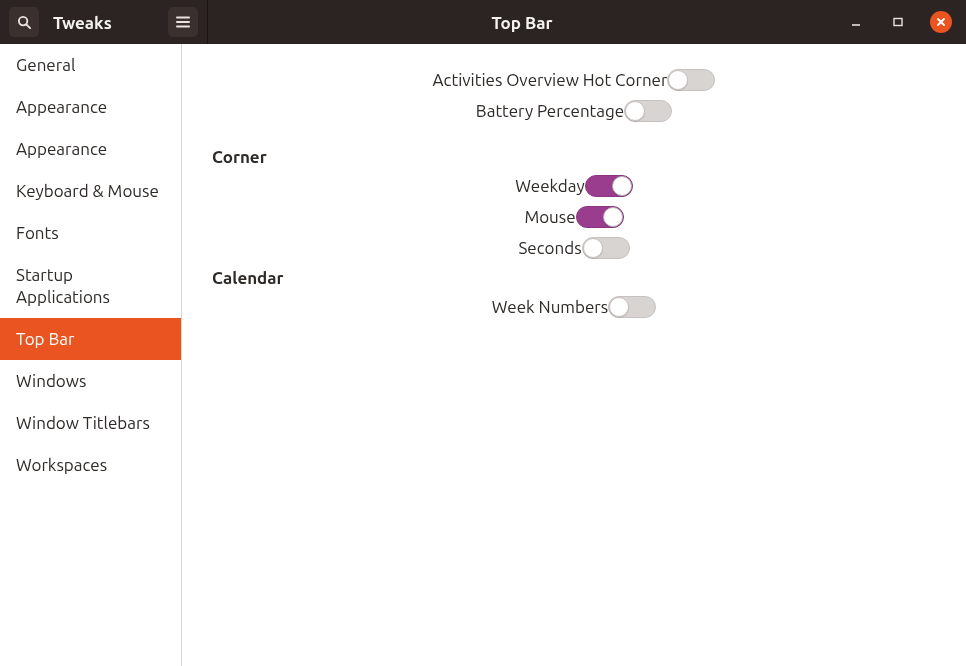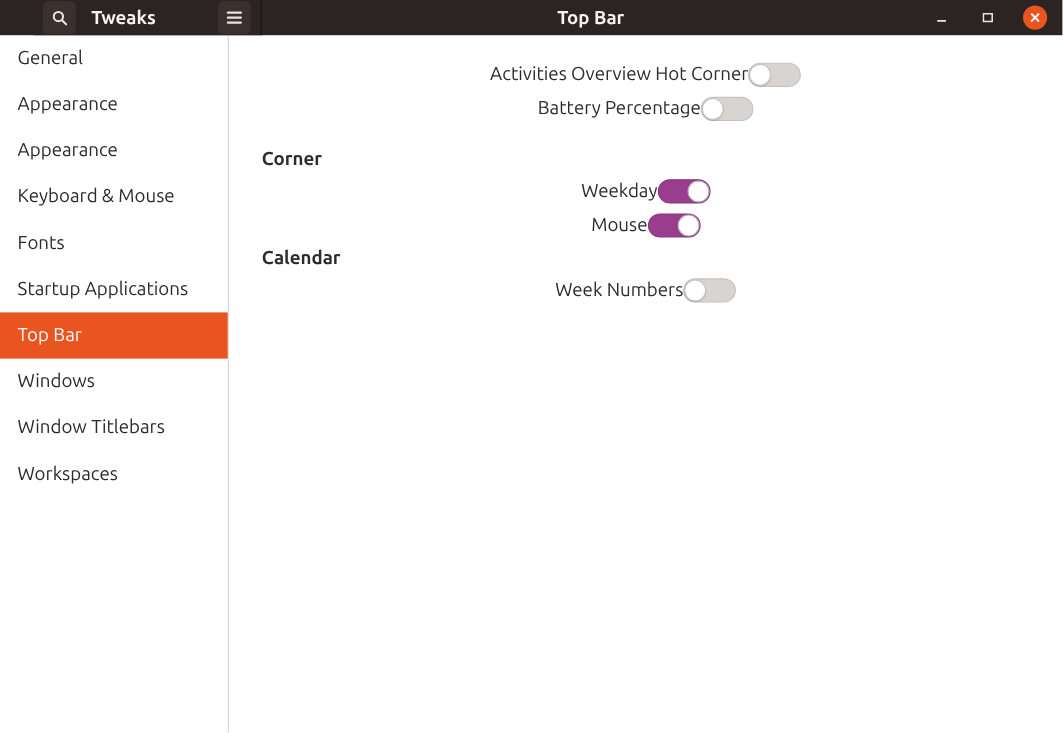--- a/index.html
+++ b/index.html
@@ -1,40 +1,40 @@
 <!DOCTYPE html>
 <html><head>
 <meta charset="utf-8">
 <style>
 * { box-sizing: border-box; margin: 0; padding: 0; }
 html, body { width: 966px; height: 666px; font-family: Ubuntu, "Segoe UI", Arial, sans-serif; overflow: hidden; }
 .window { width: 966px; height: 666px; display: flex; flex-direction: column; background: #fff; }
 
-.titlebar { height: 32px; background: #2b2422; color: #f0ece9; display: flex; align-items: flex-end; position: relative; padding-left: 30px; }
+.titlebar { height: 44px; background: #2b2422; color: #f0ece9; display: flex; align-items: flex-end; position: relative; }
 .titlebar-left { width: 208px; height: 100%; display: flex; align-items: center; border-right: 1px solid #1a1412; background:#2b2422; }
 
 .icon-btn {
   width: 30px; height: 30px; margin-left: 9px; border-radius: 5px;
   background: #3a302d; display: flex; align-items: center; justify-content: center;
   cursor: pointer;
 }
 .icon-btn.hamburger { margin-left: 0; margin-right: 9px; }
 .app-title { flex: 1; text-align: center; font-weight: 700; font-size: 17px; color:#f5f2ef;}
 .titlebar-left .app-title { text-align:left; margin-left:14px;}
 .titlebar-center { flex: 1; display: flex; align-items: center; height:100%; position:relative; }
 .page-title { flex:1; text-align:center; font-weight:700; font-size:17px; color:#f5f2ef; }
 .win-controls { display:flex; align-items:center; gap:22px; margin-right:14px; margin-left:10px; }
 .win-btn { width:20px; height:20px; display:flex; align-items:center; justify-content:center; cursor:pointer; color:#e9e4e1; }
 .close-btn {
   width:22px; height:22px; border-radius:50%; background:#e95420;
   display:flex; align-items:center; justify-content:center; cursor:pointer; color:#fff;
 }
 
 .body { flex:1; display:flex; min-height:0; }
-.sidebar { width:208px; border-right:1px solid #d6d2cf; background:#fff; display:flex; flex-direction:column; }
+.sidebar { width:182px; border-right:1px solid #d6d2cf; background:#fff; display:flex; flex-direction:column; }
 .sidebar-item {
   padding:10px 16px; font-size:17px; color:#2d2a28; cursor:pointer; line-height:22px;
 }
 .sidebar-item.selected { background:#e95420; color:#fff; }
 
 .content { flex:1; padding:20px 30px; overflow:auto; }
 .row {
   display:flex; align-items:center; justify-content:center;
   height:31px; font-size:17px; color:#2d2a28;
 }
@@ -135,20 +135,26 @@
             <div class="toggle on">
               <div class="knob"></div>
             </div>
           </div>
           <div class="row">
             <span>Mouse</span>
             <div class="toggle on">
               <div class="knob"></div>
             </div>
           </div>
+          <div class="row">
+            <span>Seconds</span>
+            <div class="toggle">
+              <div class="knob"></div>
+            </div>
+          </div>
         </div>
       <div class="section-title">Calendar</div>
       <div id="rows-calendar">
           <div class="row">
             <span>Week Numbers</span>
             <div class="toggle">
               <div class="knob"></div>
             </div>
           </div>
         </div>

